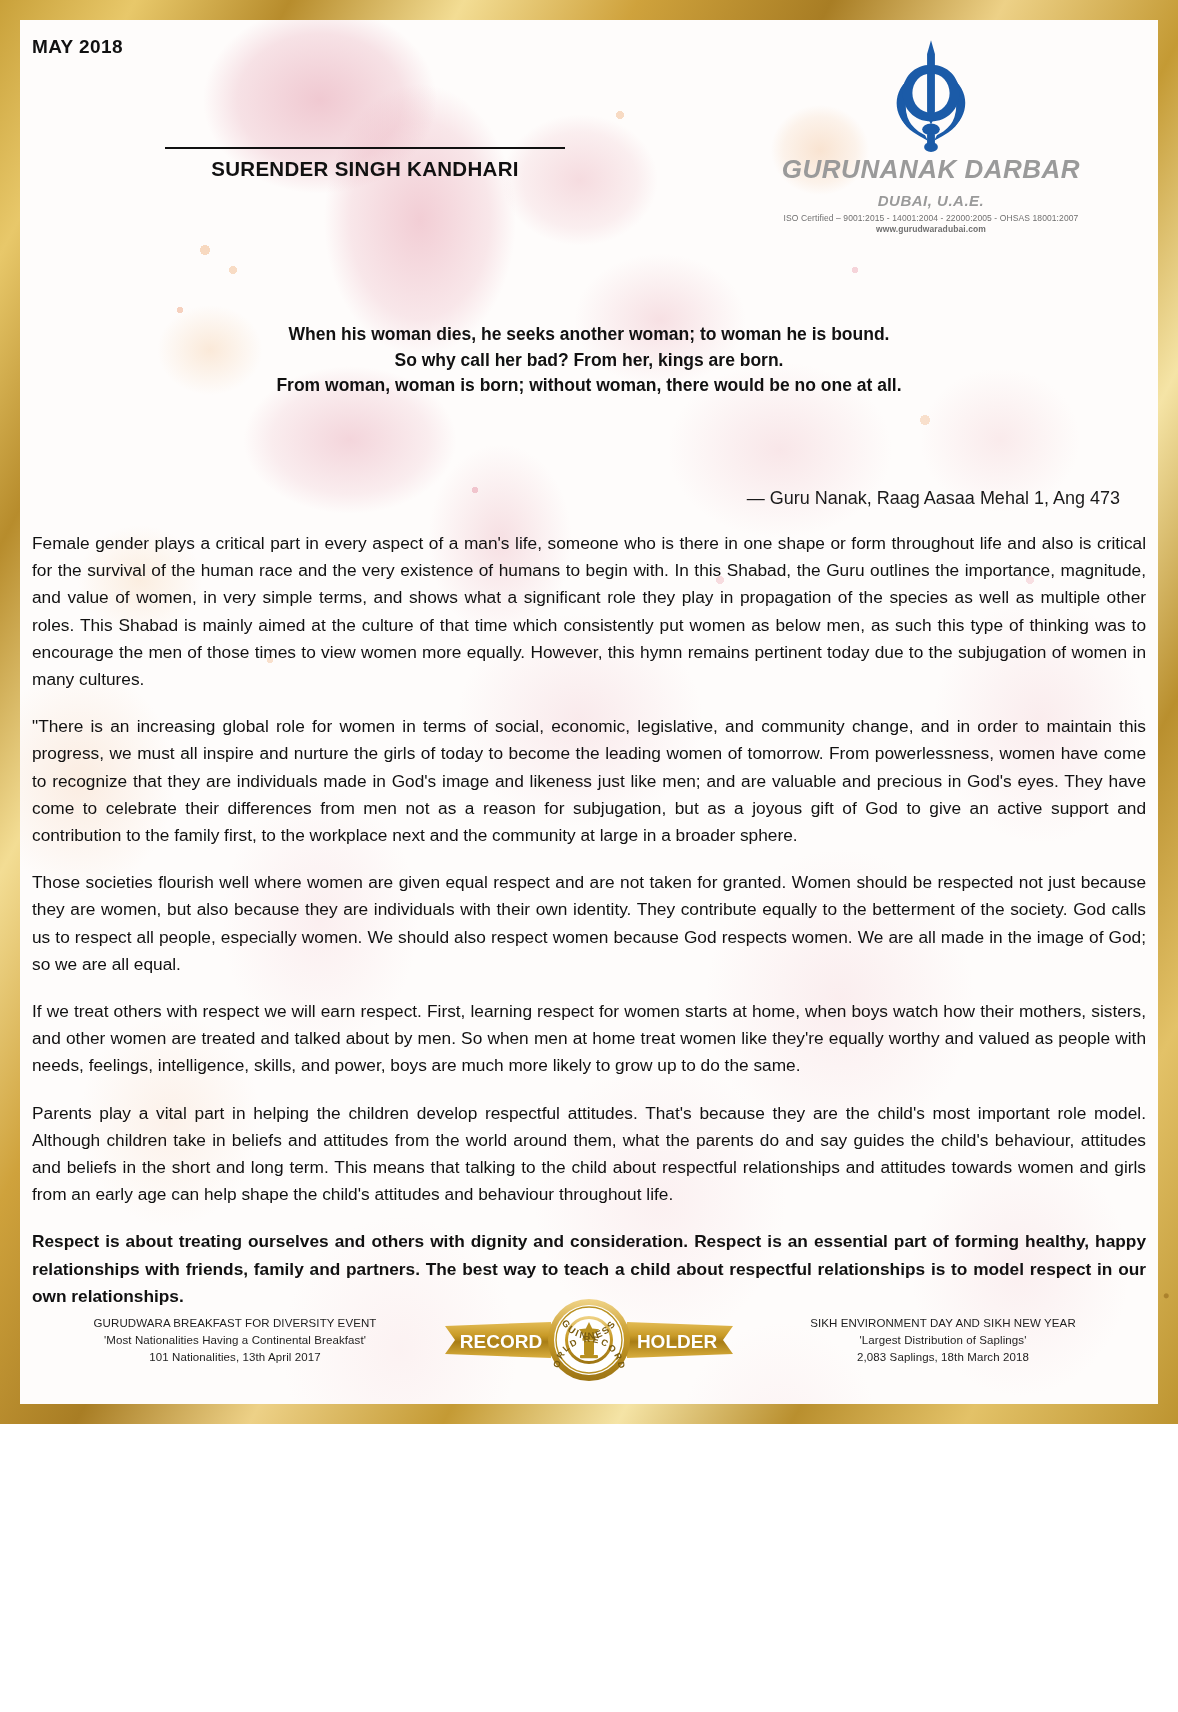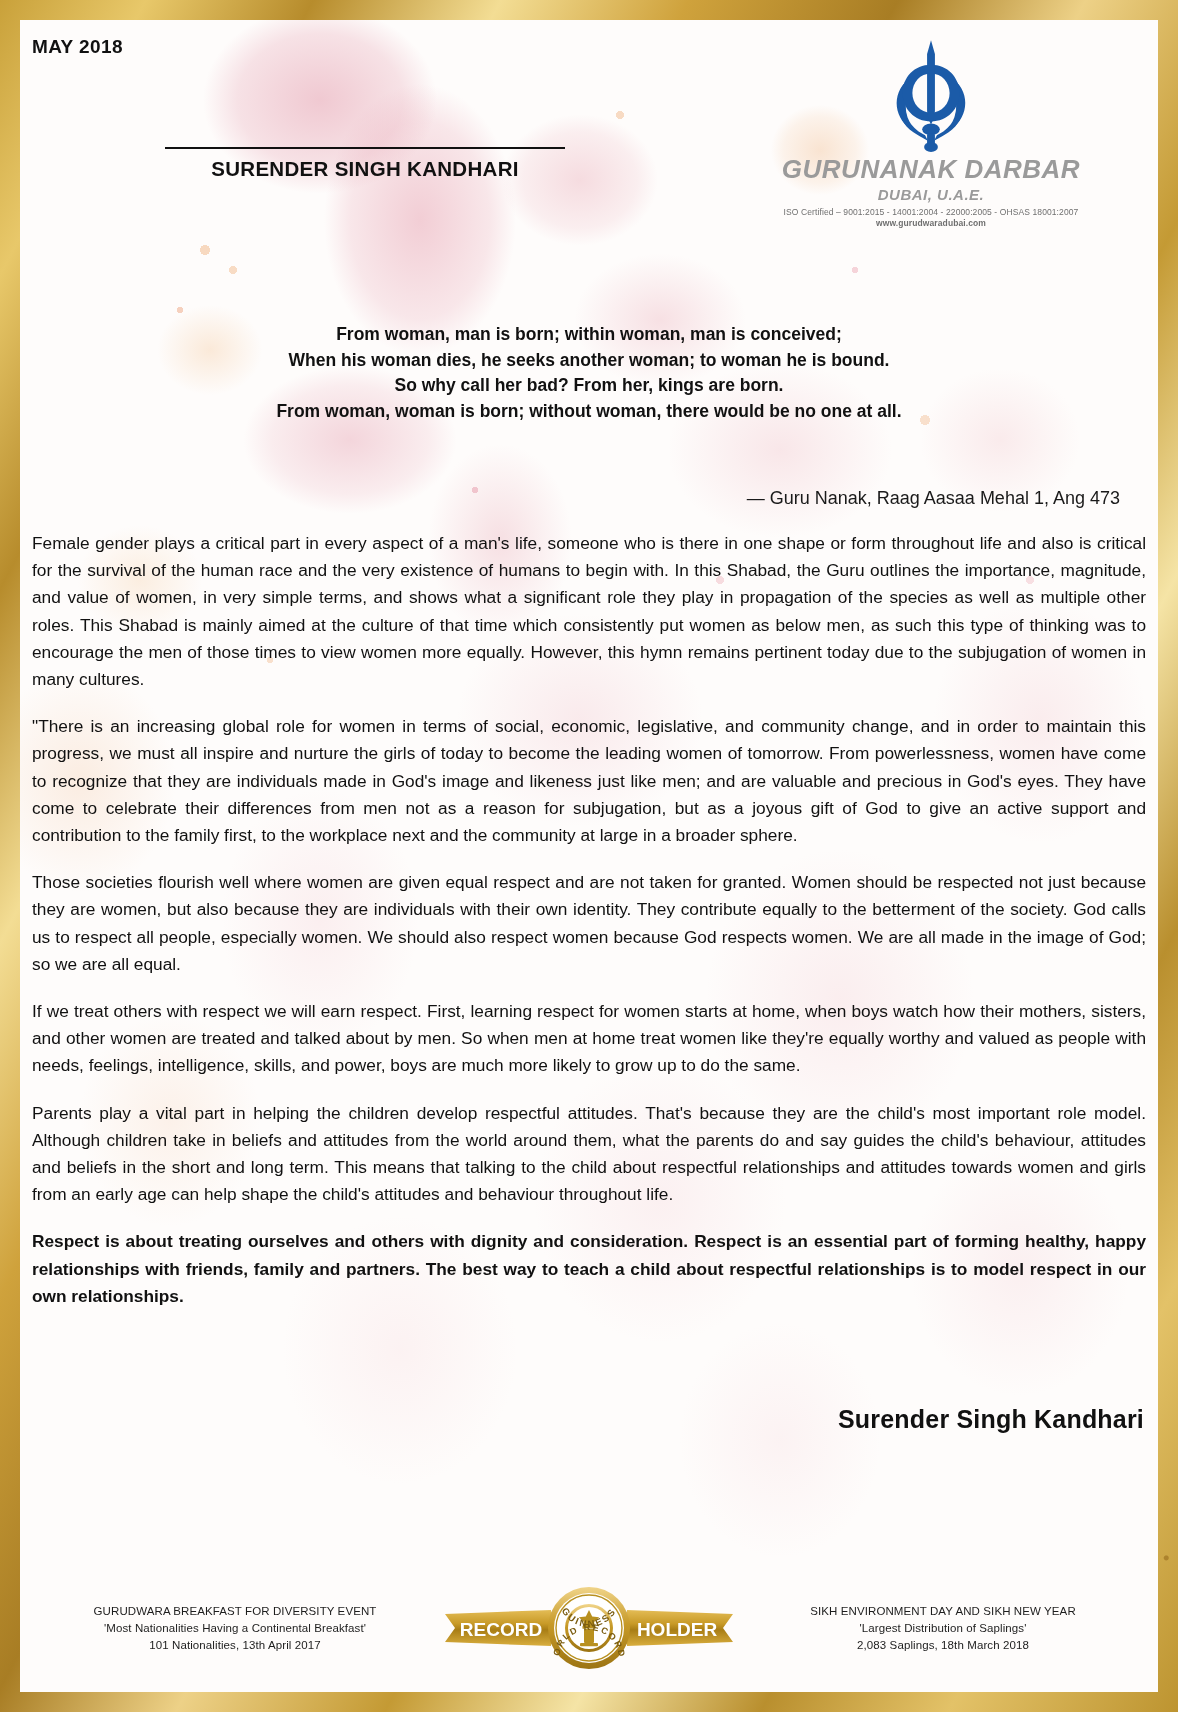--- a/index.html
+++ b/index.html
@@ -8,21 +8,21 @@
     padding: 0;
     background: #ffffff;
   }
   body {
     font-family: "Liberation Sans", sans-serif;
   }
 
   .page {
     position: relative;
     width: 1178px;
-    height: 1712px;
+    height: 1424px;
     box-sizing: border-box;
     overflow: hidden;
     background:
       
       radial-gradient(circle at 6% 3%,  rgba(255,255,255,.75) 0 2px, transparent 3px),
       radial-gradient(circle at 14% 11%, rgba(255,248,200,.8) 0 2px, transparent 3px),
       radial-gradient(circle at 27% 5%, rgba(140,95,20,.55) 0 2px, transparent 3px),
       radial-gradient(circle at 38% 14%, rgba(255,255,230,.8) 0 2px, transparent 3px),
       radial-gradient(circle at 52% 4%, rgba(120,82,15,.5) 0 2px, transparent 3px),
       radial-gradient(circle at 64% 12%, rgba(255,250,210,.85) 0 2px, transparent 3px),
@@ -140,21 +140,21 @@
     letter-spacing: .5px;
     margin-top: -2px;
     white-space: nowrap;
   }
   .logo-city {
     font-size: 15px;
     font-weight: bold;
     font-style: italic;
     color: #9a9a9a;
     letter-spacing: .5px;
-    margin-top: 1px;
+    margin-top: 7px;
   }
   .logo-iso {
     font-size: 8.5px;
     color: #6f6f6f;
     margin-top: 4px;
     white-space: nowrap;
     letter-spacing: .1px;
   }
   .logo-web {
     font-size: 8.5px;
@@ -327,21 +327,20 @@
         <div class="logo-web">www.gurudwaradubai.com</div>
       </div>
 
       <div class="chairman-block">
         <div class="chairman-rule"></div>
         <div class="chairman-line2">SURENDER SINGH KANDHARI</div>
       </div>
 
 
       <div class="quote">
-        <span class="quote-line">From woman, man is born; within woman, man is conceived;</span>
         <span class="quote-line">When his woman dies, he seeks another woman; to woman he is bound.</span>
         <span class="quote-line">So why call her bad? From her, kings are born.</span>
         <span class="quote-line">From woman, woman is born; without woman, there would be no one at all.</span>
       </div>
       <div class="quote-attrib">— Guru Nanak, Raag Aasaa Mehal 1, Ang 473</div>
 
       <div class="body-text">
         <p>Female gender plays a critical part in every aspect of a man's life, someone who is there in one shape or form throughout life and also is critical for the survival of the human race and the very existence of humans to begin with. In this Shabad, the Guru outlines the importance, magnitude, and value of women, in very simple terms, and shows what a significant role they play in propagation of the species as well as multiple other roles. This Shabad is mainly aimed at the culture of that time which consistently put women as below men, as such this type of thinking was to encourage the men of those times to view women more equally. However, this hymn remains pertinent today due to the subjugation of women in many cultures.</p>
         <p>"There is an increasing global role for women in terms of social, economic, legislative, and community change, and in order to maintain this progress, we must all inspire and nurture the girls of today to become the leading women of tomorrow. From powerlessness, women have come to recognize that they are individuals made in God's image and likeness just like men; and are valuable and precious in God's eyes. They have come to celebrate their differences from men not as a reason for subjugation, but as a joyous gift of God to give an active support and contribution to the family first, to the workplace next and the community at large in a broader sphere.</p>
         <p>Those societies flourish well where women are given equal respect and are not taken for granted. Women should be respected not just because they are women, but also because they are individuals with their own identity. They contribute equally to the betterment of the society. God calls us to respect all people, especially women. We should also respect women because God respects women. We are all made in the image of God; so we are all equal.</p>

